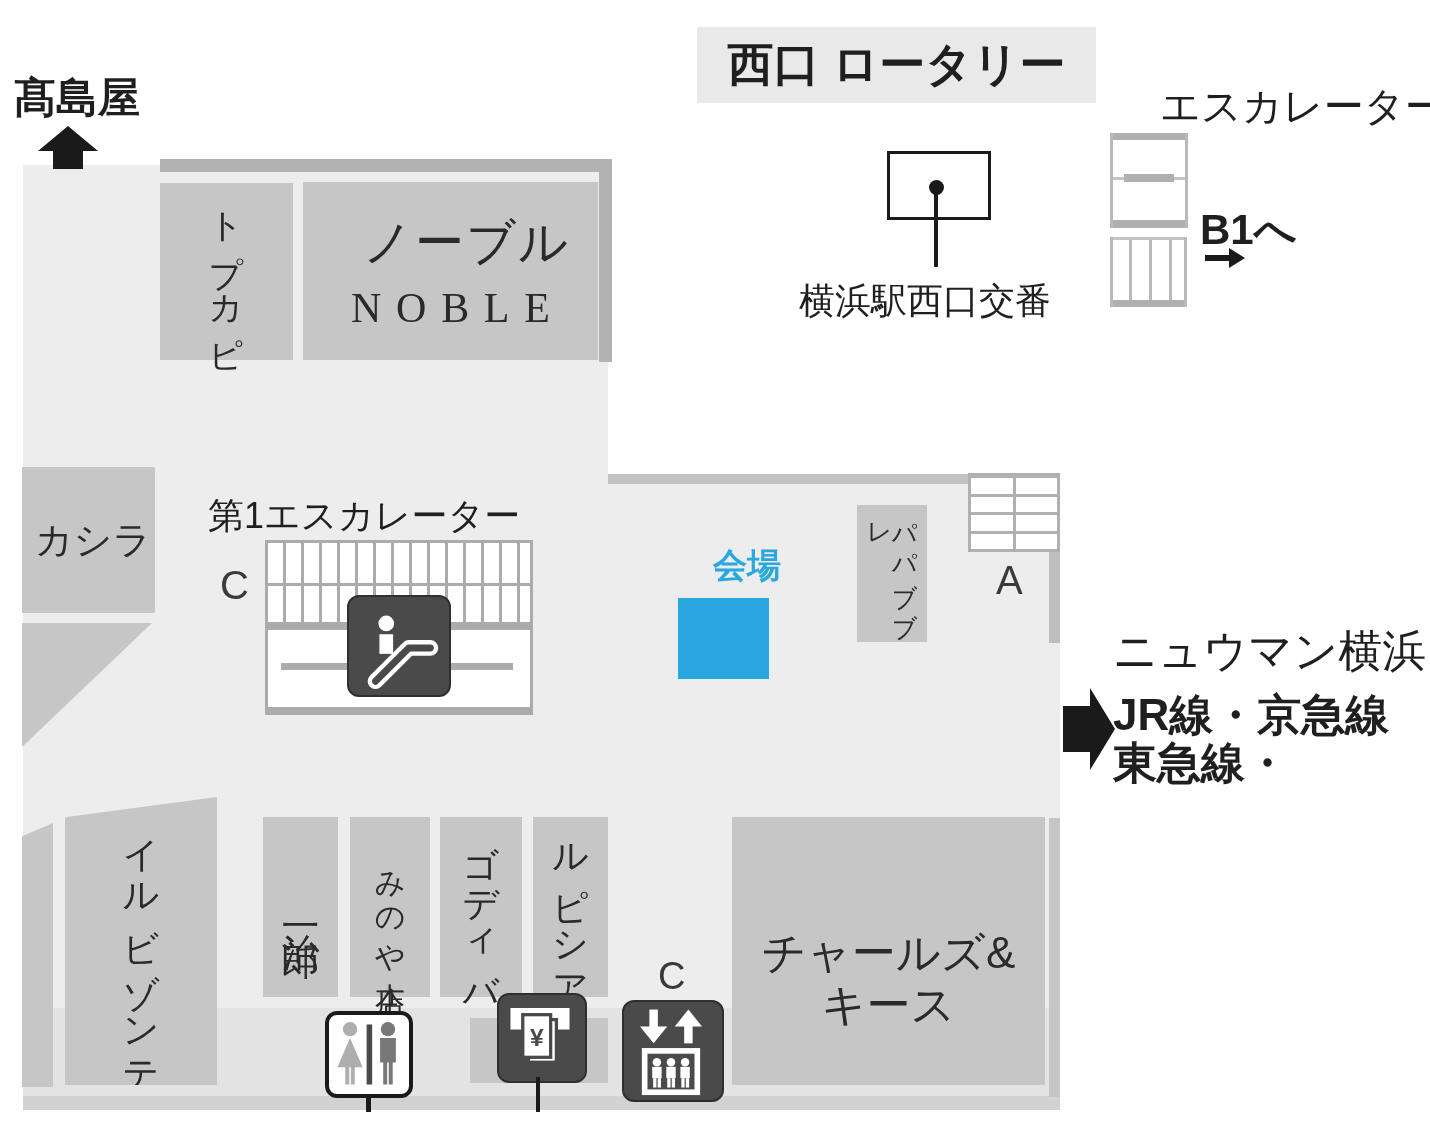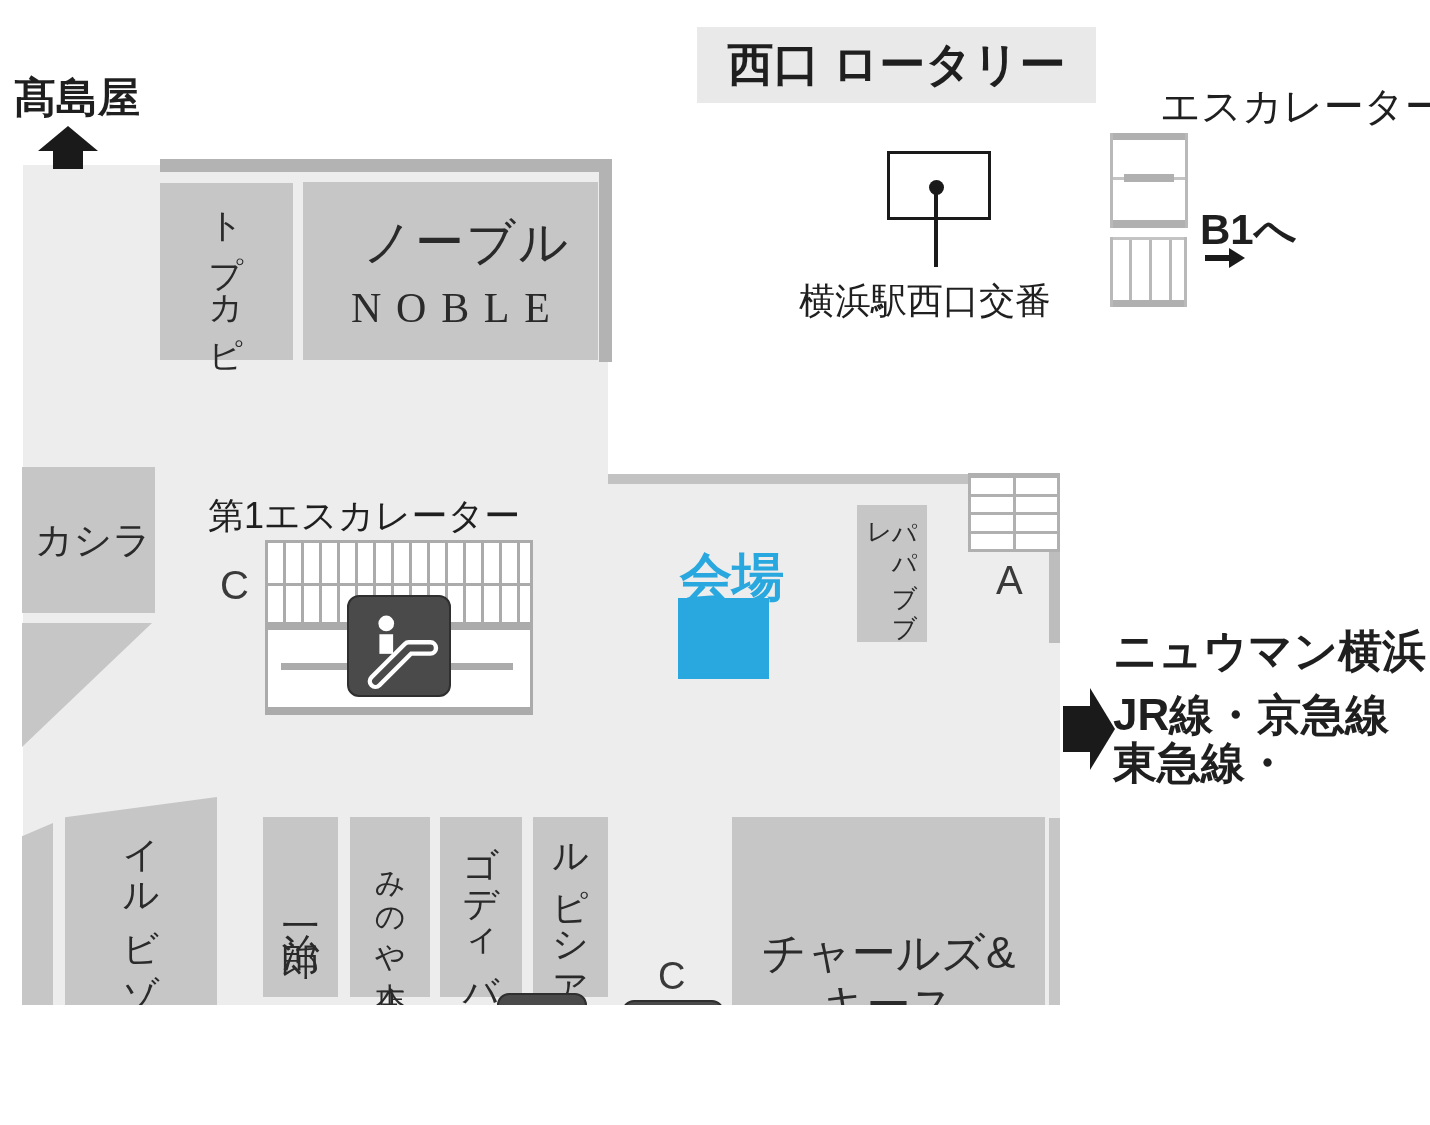--- a/index.html
+++ b/index.html
@@ -2,21 +2,21 @@
 <html style="--floor: #ededed; --shop: #c6c6c6; --wall-dark: #b3b3b3; --wall-mid: #c2c2c2; --accent-blue: #29a8df; --icon-dark: #4a4a4a; --header-bg: #e9e9e9; --band: #e3e3e3; --band-edge: #d2d2d2; --text: #1f1f1f;"><head>
 <meta charset="utf-8">
 <style>
   :root{
     --floor:#ededed; --shop:#c6c6c6; --wall-dark:#b3b3b3; --wall-mid:#c2c2c2;
     --accent-blue:#29a8df; --icon-dark:#4a4a4a; --header-bg:#e9e9e9;
     --band:#e3e3e3; --band-edge:#d2d2d2; --text:#1f1f1f;
   }
   html,body{margin:0;padding:0;background:#fff;}
   #stage{
-    position:relative;width:1430px;height:1005px;background:#fff;overflow:hidden;
+    position:relative;width:1430px;height:1125px;background:#fff;overflow:hidden;
     font-family:"Liberation Sans", sans-serif;color:var(--text);
   }
   .abs{position:absolute;}
   .shopbox{position:absolute;background:var(--shop);display:flex;align-items:center;justify-content:center;color:#2a2a2a;}
   .vtext{writing-mode:vertical-rl;text-orientation:upright;letter-spacing:3px;line-height:1;}
   .lbl{position:absolute;white-space:nowrap;}
   .darkicon{position:absolute;background:var(--icon-dark);border:2px solid #2f2f2f;border-radius:12px;}
   svg{display:block;}
 </style>
 </head>
@@ -109,40 +109,40 @@
 
   <div class="darkicon" style="left:347px;top:595px;width:100px;height:98px;">
     <svg viewBox="0 0 100 100" width="100" height="98">
       <path d="M26 86 L60 52 H82" fill="none" stroke="#ffffff" stroke-width="16" stroke-linecap="round" stroke-linejoin="round"></path>
       <path d="M26 86 L60 52 H82" fill="none" stroke="#4a4a4a" stroke-width="7" stroke-linecap="round" stroke-linejoin="round"></path>
       <circle cx="37" cy="27" r="8" fill="#ffffff"></circle>
       <path d="M30 38 h14 v20 h-14 z" fill="#ffffff"></path>
     </svg>
   </div>
 
-  <div class="lbl" style="left:680px;top:543px;font-size:52px;font-weight:bold;color:var(--accent-blue);">会場</div>
+  <div class="lbl" style="left:713px;top:543px;font-size:34px;font-weight:bold;color:var(--accent-blue);">会場</div>
   <div class="abs" style="left:678px;top:598px;width:91px;height:81px;background:var(--accent-blue);"></div>
 
   <div class="abs" style="left:968px;top:473px;width:92px;height:79px;background:#b0b0b0;padding:5px 3px 3px 3px;box-sizing:border-box;display:grid;grid-template-columns:1fr 1fr;grid-template-rows:1fr 1fr 1fr 1fr;gap:3px;">
     <div style="background:#fff;"></div>
       <div style="background:#fff;"></div>
     <div style="background:#fff;"></div>
       <div style="background:#fff;"></div>
     <div style="background:#fff;"></div>
       <div style="background:#fff;"></div>
     <div style="background:#fff;"></div>
       <div style="background:#fff;"></div>
   </div>
   <div class="lbl" style="left:996px;top:558px;font-size:40px;color:#3a3a3a;">A</div>
 
   <div>
     <div class="abs" style="left:1063px;top:706px;width:28px;height:46px;background:#1a1a1a;"></div>
     <div class="abs" style="left:1090px;top:688px;width:0;height:0;border-top:41px solid transparent;border-bottom:41px solid transparent;border-left:25px solid #1a1a1a;"></div>
   </div>
-  <div class="lbl" style="left:1113px;top:622px;font-size:44px;font-weight:bold;">ニュウマン横浜</div>
+  <div class="lbl" style="left:1113px;top:622px;font-size:44px;font-weight:normal;">ニュウマン横浜</div>
   <div class="lbl" style="left:1113px;top:686px;font-size:44px;font-weight:bold;">JR線・京急線</div>
   <div class="lbl" style="left:1113px;top:734px;font-size:44px;font-weight:bold;">東急線・</div>
 
   <div class="abs" style="left:22px;top:823px;width:31px;height:264px;background:var(--shop);clip-path:polygon(0 5%,100% 0,100% 100%,0 100%);"></div>
 
   <div class="shopbox" style="left:65px;top:797px;width:152px;height:288px;clip-path:polygon(0 7%,100% 0,100% 100%,0 100%);">
     <span class="vtext" style="font-size:36px;letter-spacing:4px;margin-top:14px;">イルビゾンテ</span>
   </div>
 
   <div class="shopbox" style="left:263px;top:817px;width:75px;height:180px;">

